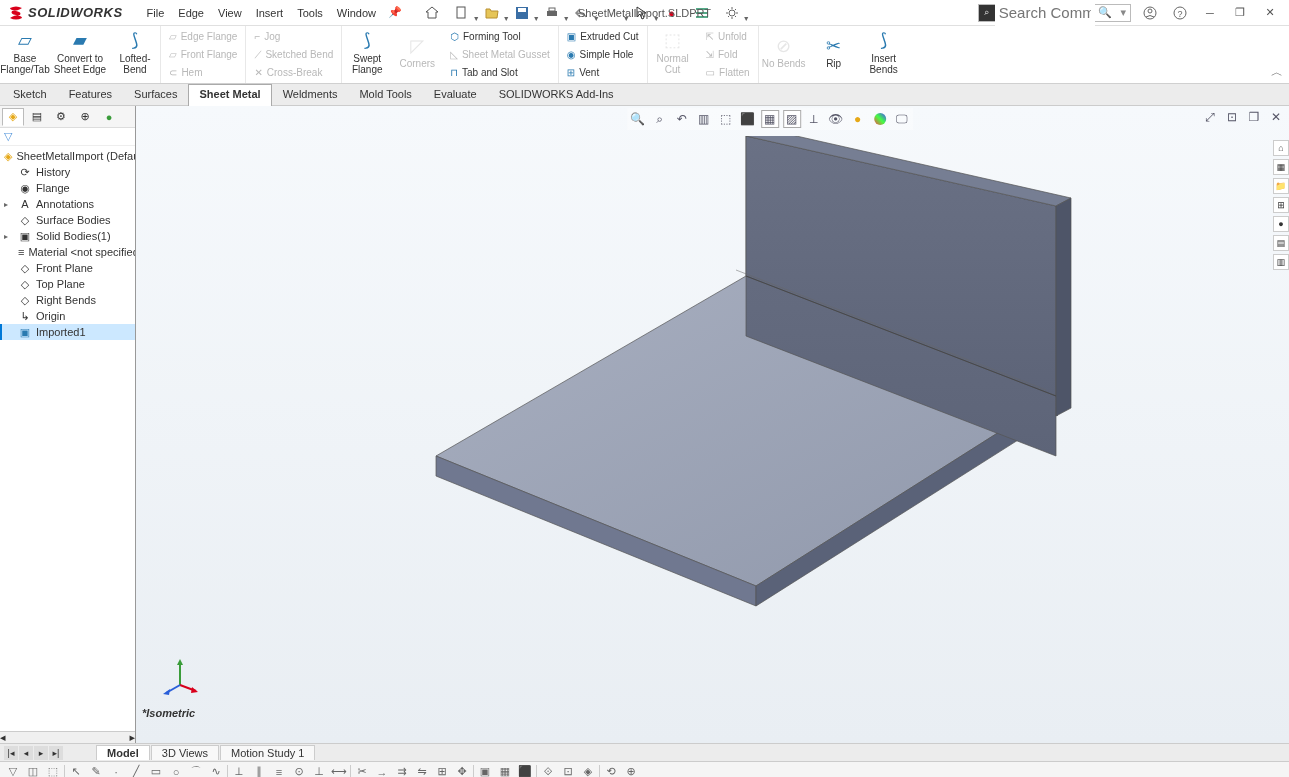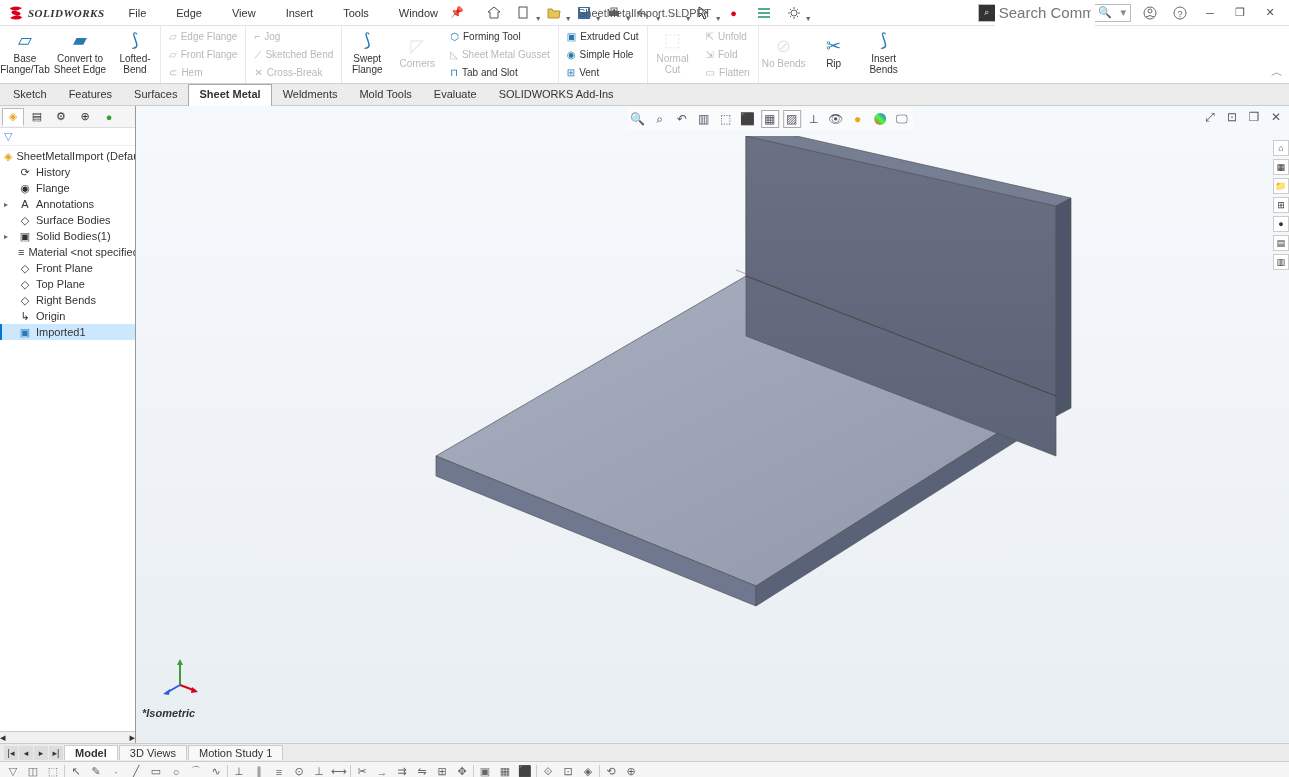--- a/index.html
+++ b/index.html
@@ -2,22 +2,22 @@
 <html><head>
 <meta charset="utf-8">
 <style>
 * { margin: 0; padding: 0; box-sizing: border-box; font-family: "Segoe UI", Tahoma, sans-serif; }
 body { width: 1289px; height: 777px; background: #fff; overflow: hidden; position: relative; font-size: 11px; color: #333; }
 
 
 .titlebar { height: 26px; background: #fff; display: flex; align-items: center; padding: 0 8px; border-bottom: 1px solid #e0e0e0; }
 .logo { display: flex; align-items: center; gap: 4px; }
 .logo-icon { color: #d9001b; font-weight: bold; font-size: 14px; }
-.logo-text { font-weight: bold; font-style: italic; letter-spacing: 0.5px; font-size: 11px; font-family: Liberation Serif, serif; }
-.menu-bar { display: flex; gap: 18px; margin-left: 18px; }
+.logo-text { font-weight: bold; font-style: italic; letter-spacing: 0.5px; font-size: 13px; }
+.menu-bar { display: flex; gap: 2px; margin-left: 18px; }
 .menu-item { padding: 2px 6px; cursor: default; }
 .pin-icon { margin-left: 6px; color: #888; }
 .qat { display: flex; align-items: center; gap: 6px; margin-left: 18px; }
 .qat-btn { width: 24px; height: 20px; display: flex; align-items: center; justify-content: center; color: #666; position: relative; }
 .qat-btn svg { width: 16px; height: 16px; }
 .dropdown-arrow { font-size: 7px; color: #666; position: absolute; right: -6px; bottom: 1px; }
 .doc-title { position: absolute; left: 50%; transform: translateX(-50%); font-size: 11px; color: #555; }
 .title-right { margin-left: auto; display: flex; align-items: center; gap: 8px; }
 .search-box { display: flex; align-items: center; border: 1px solid #bbb; height: 18px; background: #fff; }
 .search-box .glass-icon { width: 16px; background: #333; height: 100%; display: flex; align-items: center; justify-content: center; color: #fff; font-size: 9px; }
@@ -64,21 +64,21 @@
 .triad { position: absolute; left: 24px; bottom: 48px; }
 .view-label { position: absolute; left: 6px; bottom: 24px; font-weight: bold; font-style: italic; font-size: 11px; }
 .task-pane { position: absolute; right: 0; top: 34px; width: 16px; display:flex; flex-direction:column; gap:3px; }
 .task-pane .tp { width: 16px; height: 16px; background:#fff; border:1px solid #ccc; display:flex;align-items:center;justify-content:center;font-size:9px;}
 
 
 .bottom-scroll { height: 12px; background:#f0f0f0; border-top:1px solid #ccc; display:flex; align-items:center;}
 .bottom-tabs { height: 18px; background: #ececec; border-top: 1px solid #ccc; display: flex; align-items: center; padding-left: 4px; gap: 1px;}
 .btab-arrow { width: 14px; text-align: center; background:#ddd; font-size:9px; height:14px; line-height:14px; }
 .btab { padding: 1px 10px; font-size: 11px; background: #f8f8f8; border: 1px solid #ccc; border-bottom: none; }
-.btab.active { background: #fff; font-weight: bold; }
+.btab.active { background: #fff; font-weight: bold; margin-left: 32px; }
 .sketch-toolbar { height: 20px; background: #f5f5f5; border-top: 1px solid #ccc; display: flex; align-items: center; gap: 2px; padding: 0 4px; }
 .sktb { width: 18px; height: 16px; display:flex;align-items:center;justify-content:center;color:#666;font-size:11px;}
 .sktb.sep { width:1px; background:#ccc; height:14px;}
 .ic-blue { color: #2a7ab0; }
 .ic-gold { color: #e6a817; }
 svg { display: block; }
 </style>
 </head>
 <body>
 

